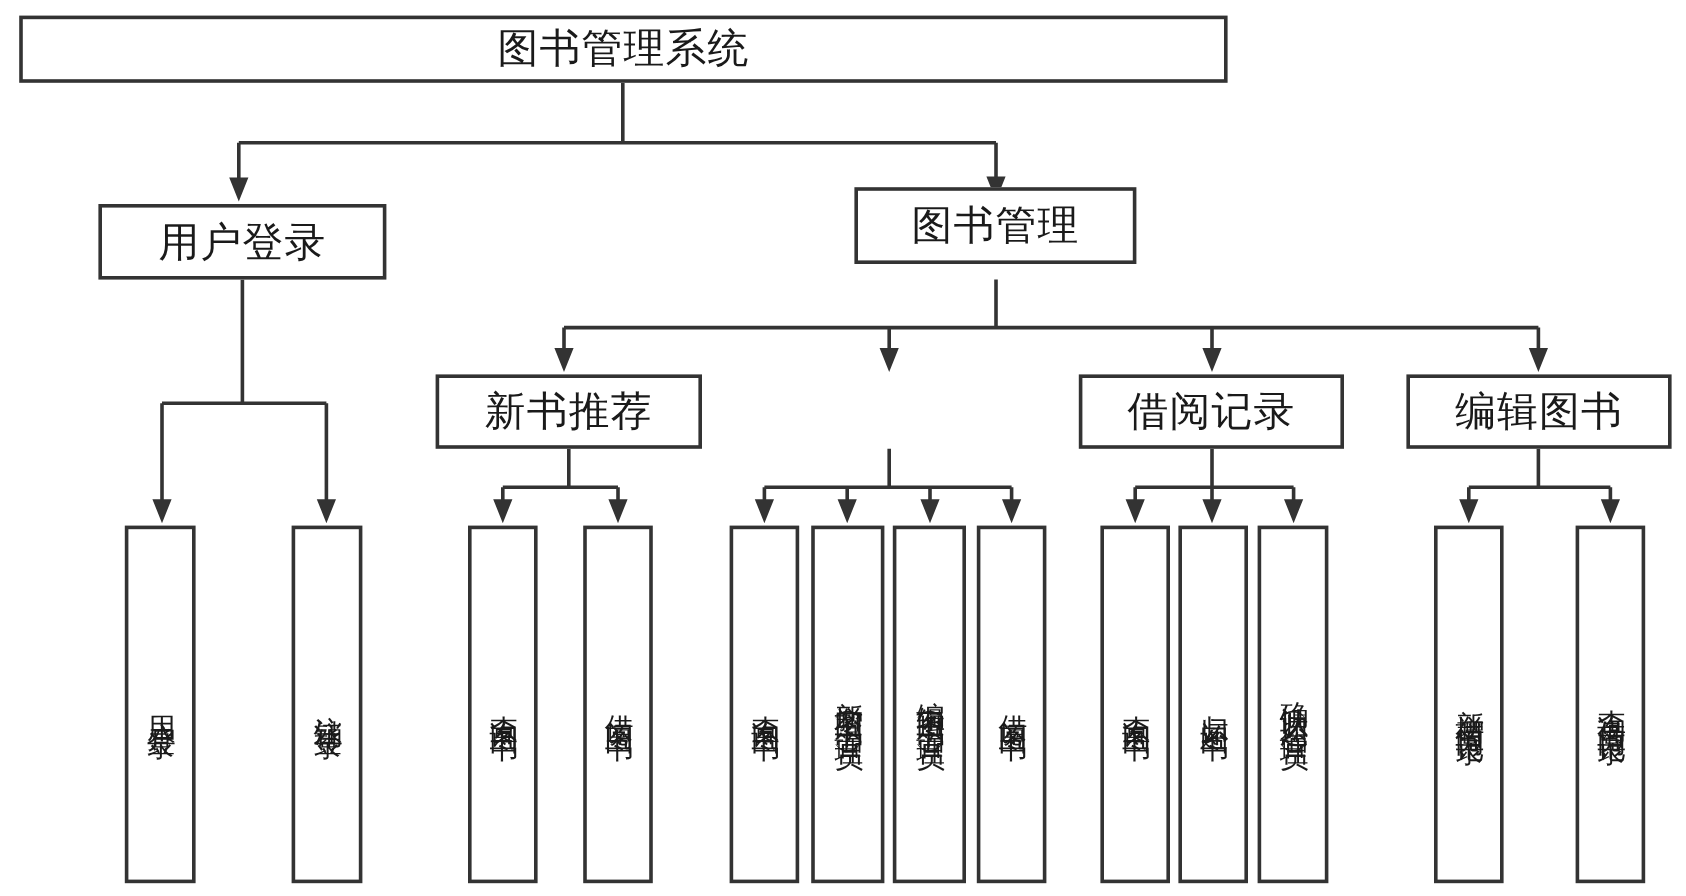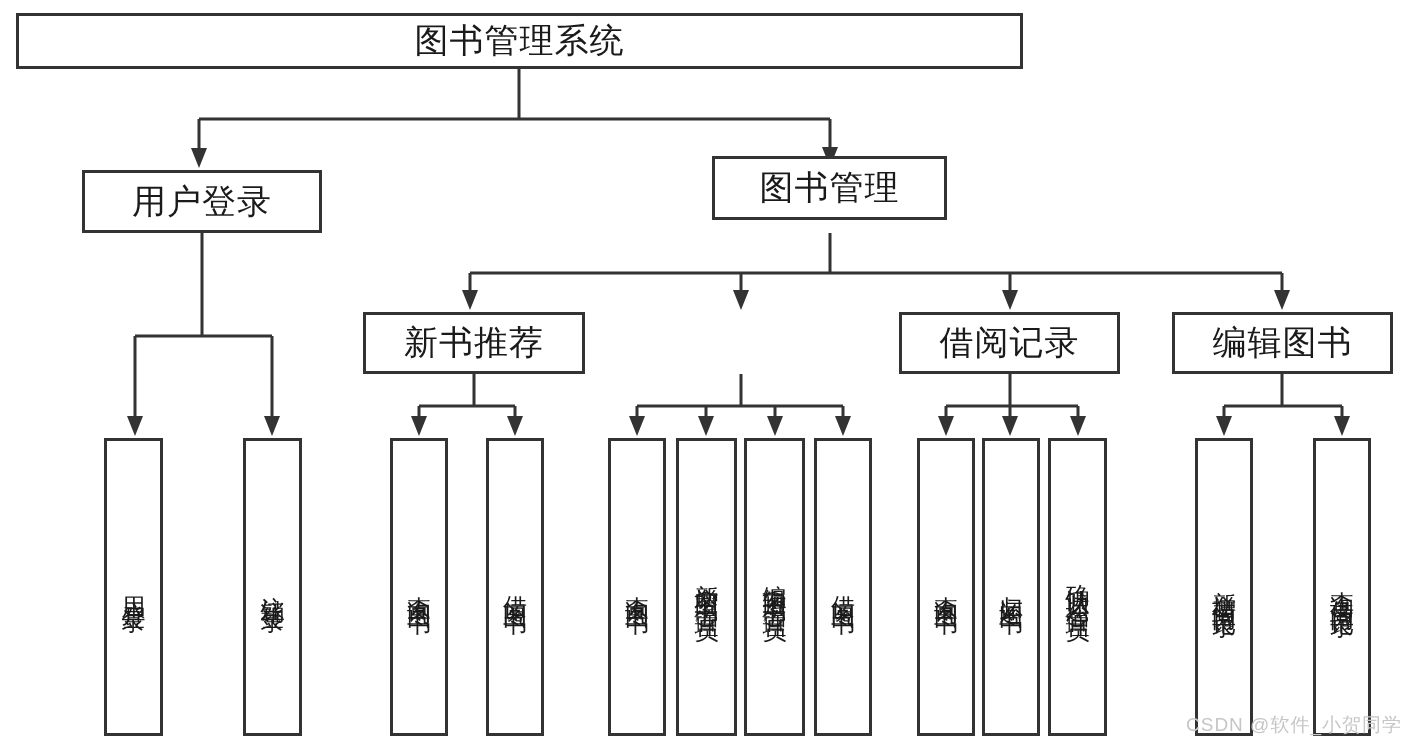--- a/index.html
+++ b/index.html
@@ -153,15 +153,14 @@
     <span class="vtext">确认归还（管理员）</span>
   </div>
 
   <div class="vbox" style="left:1195px; top:438px; width:58px; height:298px;">
     <span class="vtext">新增借阅记录</span>
   </div>
   <div class="vbox" style="left:1313px; top:438px; width:58px; height:298px;">
     <span class="vtext">查询借阅记录</span>
   </div>
 
-  <div class="watermark">CSDN @软件_小贺同学</div>
 
 </div>
 
 </body></html>

